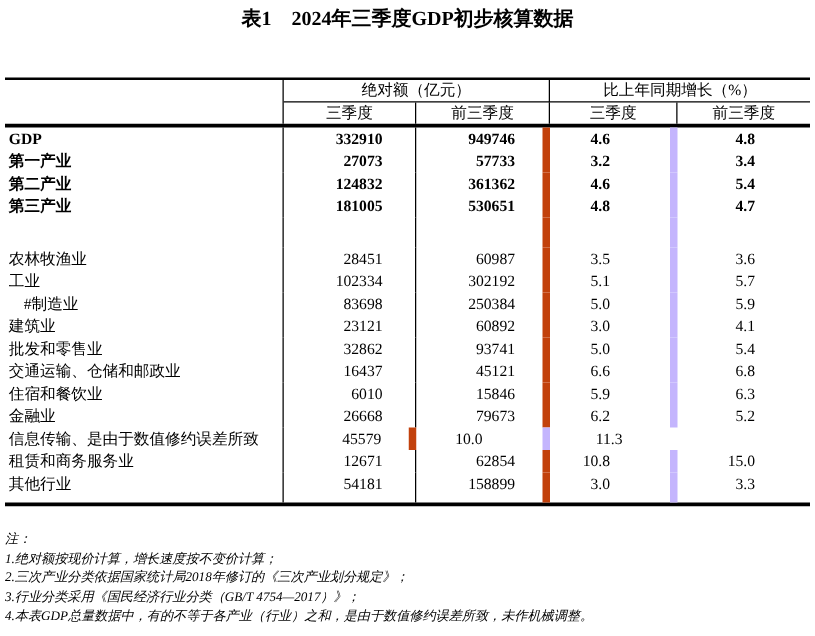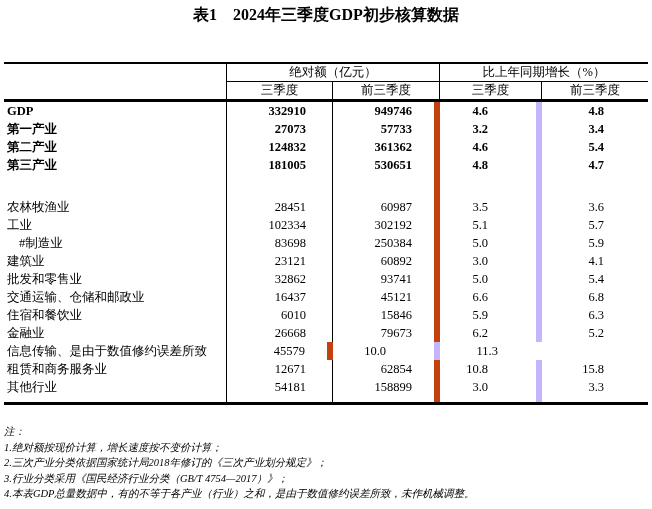--- a/index.html
+++ b/index.html
@@ -191,21 +191,21 @@
         <div class="c lbl">信息传输、是由于数值修约误差所致</div>
         <div class="c a2">45579</div>
         <div class="c g1">10.0</div>
         <div class="c g2">11.3</div>
       </div>
       <div class="tr">
         <div class="c lbl">租赁和商务服务业</div>
         <div class="c a1">12671</div>
         <div class="c a2">62854</div>
         <div class="c g1">10.8</div>
-        <div class="c g2">15.8</div>
+        <div class="c g2">15.0</div>
       </div>
       <div class="tr">
         <div class="c lbl">其他行业</div>
         <div class="c a1">54181</div>
         <div class="c a2">158899</div>
         <div class="c g1">3.0</div>
         <div class="c g2">3.3</div>
       </div>
 
       <div class="tr pad">

